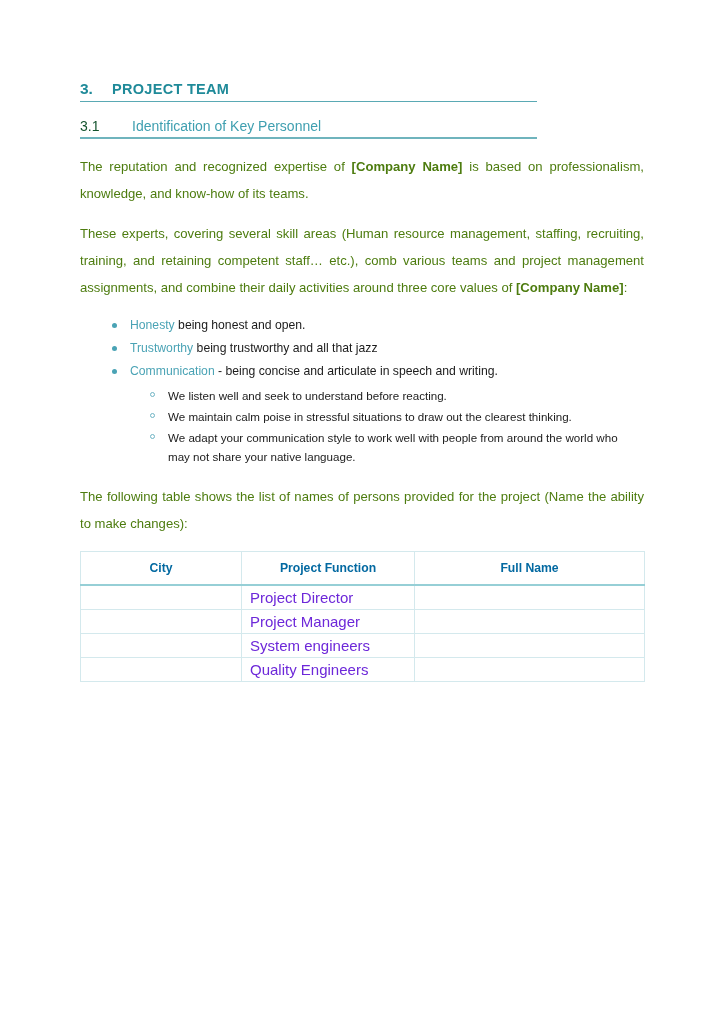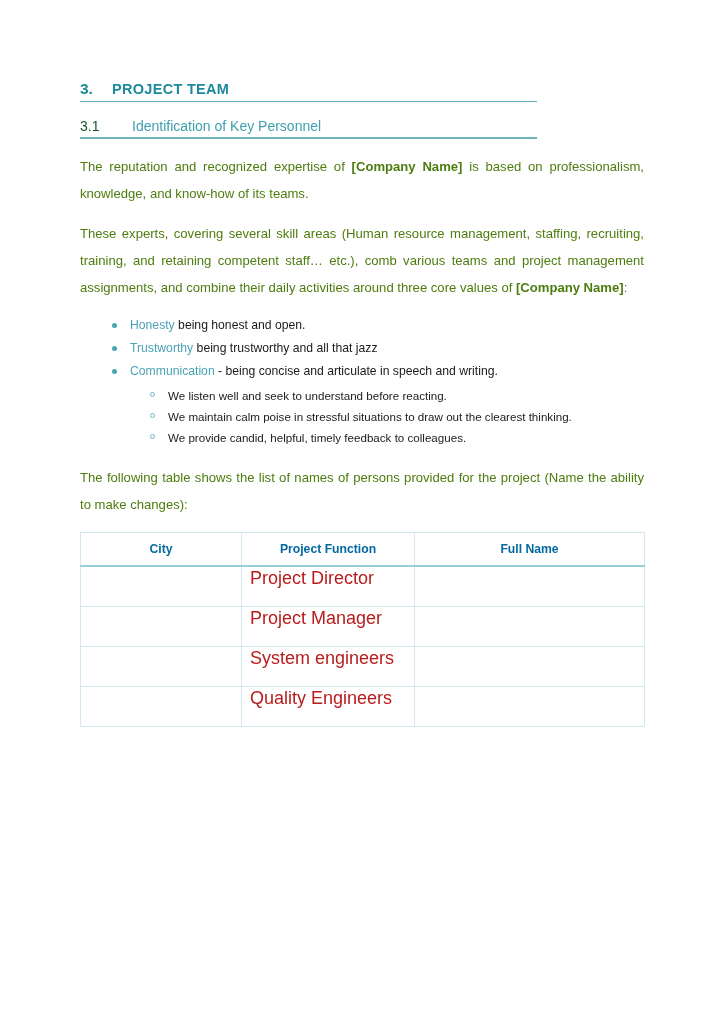--- a/index.html
+++ b/index.html
@@ -147,24 +147,24 @@
     height: 32px;
     font-size: 12.2px;
     font-weight: bold;
     color: #0369a1;
     text-align: center;
     vertical-align: middle;
     border-bottom: 2px solid #96cfd6;
   }
   table.persons td {
     height: 21px;
-    font-size: 18px;
-    color: #b91c1c;
+    font-size: 15px;
+    color: #6d28d9;
     vertical-align: middle;
-    padding: 1px 0 17px 8px;
+    padding: 1px 0 1px 8px;
   }
   table.persons td.blank { padding-left: 0; }
   .col-city { width: 161px; }
   .col-func { width: 173px; }
   .col-name { width: 230px; }
 
   
   .footer {
     position: absolute;
     left: 0;
@@ -197,21 +197,21 @@
         <span class="kw">Honesty</span><span> being honest and open.</span>
       </li>
       <li>
         <span class="kw">Trustworthy</span><span> being trustworthy and all that jazz</span>
       </li>
       <li>
         <span class="kw">Communication</span><span> - being concise and articulate in speech and writing.</span>
         <ul class="lvl2">
           <li>We listen well and seek to understand before reacting.</li>
           <li>We maintain calm poise in stressful situations to draw out the clearest thinking.</li>
-          <li>We provide candid, helpful, timely feedback to colleagues.</li>
+          <li>We adapt your communication style to work well with people from around the world who may not share your native language.</li>
         </ul>
       </li>
     </ul>
 
     <p class="body" style="margin-top:17px;">The following table shows the list of names of persons provided for the project (Name the ability to make changes):</p>
 
     <table class="persons">
       <colgroup>
         <col class="col-city">
         <col class="col-func">

